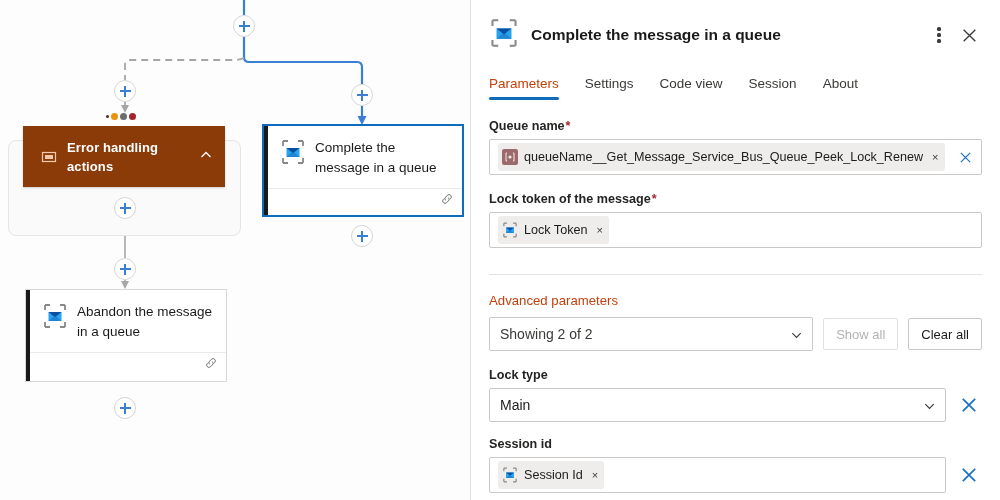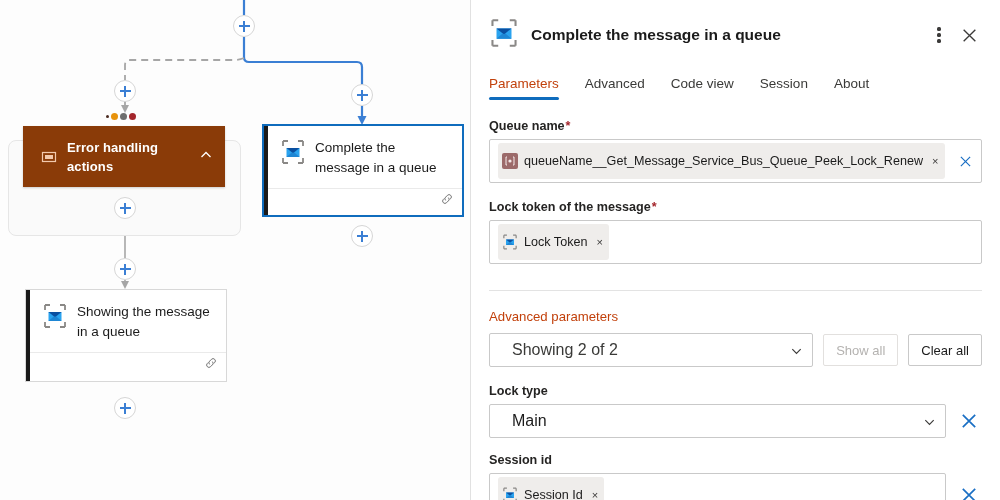--- a/index.html
+++ b/index.html
@@ -194,21 +194,21 @@
     width: 20px; height: 20px;
     display: flex; align-items: center; justify-content: center;
     cursor: pointer;
   }
   .input-box.has-clear { padding-right: 30px; }
 
   .chip {
     display: inline-flex; align-items: center;
     background: #efedeb;
     border-radius: 3px;
-    height: 36px;
+    height: 28px;
     padding: 0 4px 0 4px;
     max-width: 100%;
     white-space: nowrap;
     cursor: default;
   }
   .chip .chip-ico { flex: 0 0 16px; margin-right: 6px; display: flex; }
   .chip .chip-txt {
     font-size: 12.6px; color: #1b1b1b; font-weight: 400;
     overflow: hidden; text-overflow: ellipsis;
   }
@@ -226,21 +226,21 @@
   .select-box {
     position: relative;
     border: 1px solid #c9c9c9;
     border-radius: 2px;
     height: 34px;
     display: flex; align-items: center;
     padding: 0 30px 0 10px;
     background: #fff;
     cursor: pointer;
   }
-  .select-box .sel-val { font-size: 16px; color: #3a3a38; margin-left: 12px; }
+  .select-box .sel-val { font-size: 14px; color: #3a3a38; }
   .select-box .sel-val.dark { color: #1b1b1b; }
   .select-box .chev {
     position: absolute; right: 9px; top: 50%; transform: translateY(-50%);
     width: 13px; height: 13px;
   }
 
   .btn {
     height: 32px; min-width: 72px;
     border: 1px solid #c9c9c9; border-radius: 2px;
     background: #ffffff; color: #1b1b1b;
@@ -343,21 +343,21 @@
       <span class="accent"></span>
       <div class="nc-body">
         <span class="nc-ico">
           <svg width="26" height="26" viewBox="0 0 26 26">
             <path d="M3,2 H8 M3,2 V7 M23,2 H18 M23,2 V7 M3,24 H8 M3,24 V19 M23,24 H18 M23,24 V19" fill="none" stroke="#8a8886" stroke-width="1.8"></path>
             <path d="M6.5,9 H19.5 V18 H6.5 Z" fill="#2aa3ef"></path>
             <path d="M6.5,9 L13,14.2 L19.5,9 Z" fill="#0a4fa0"></path>
             <path d="M6.5,18 L12,13.3 L13,14.2 L14,13.3 L19.5,18 Z" fill="#1e86d4"></path>
           </svg>
         </span>
-        <span class="nc-label">Showing the message in a queue</span>
+        <span class="nc-label">Abandon the message in a queue</span>
       </div>
       <div class="nc-foot">
         <span>
           <svg width="14" height="14" viewBox="0 0 16 16">
             <path d="M6.4,9.6 a2.6,2.6 0 0 1 0,-3.7 l2.1,-2.1 a2.6,2.6 0 0 1 3.7,3.7 l-1.1,1.1" fill="none" stroke="#6b6b6b" stroke-width="1.1"></path>
             <path d="M9.6,6.4 a2.6,2.6 0 0 1 0,3.7 l-2.1,2.1 a2.6,2.6 0 0 1 -3.7,-3.7 l1.1,-1.1" fill="none" stroke="#6b6b6b" stroke-width="1.1"></path>
           </svg>
         </span>
       </div>
     </div>
@@ -384,21 +384,21 @@
       </span>
       <span class="icon-btn">
         <svg width="17" height="17" viewBox="0 0 16 16">
           <path d="M2.5,2.5 L13.5,13.5 M13.5,2.5 L2.5,13.5" fill="none" stroke="#3b3a39" stroke-width="1.25"></path>
         </svg>
       </span>
     </div>
 
     <div class="tabs">
       <span class="tab active">Parameters</span>
-      <span class="tab">Advanced</span>
+      <span class="tab">Settings</span>
       <span class="tab">Code view</span>
       <span class="tab">Session</span>
       <span class="tab">About</span>
     </div>
 
     <div class="panel-body">
 
       <div class="field-label">
         <span>Queue name</span><span class="req">*</span>
       </div>

